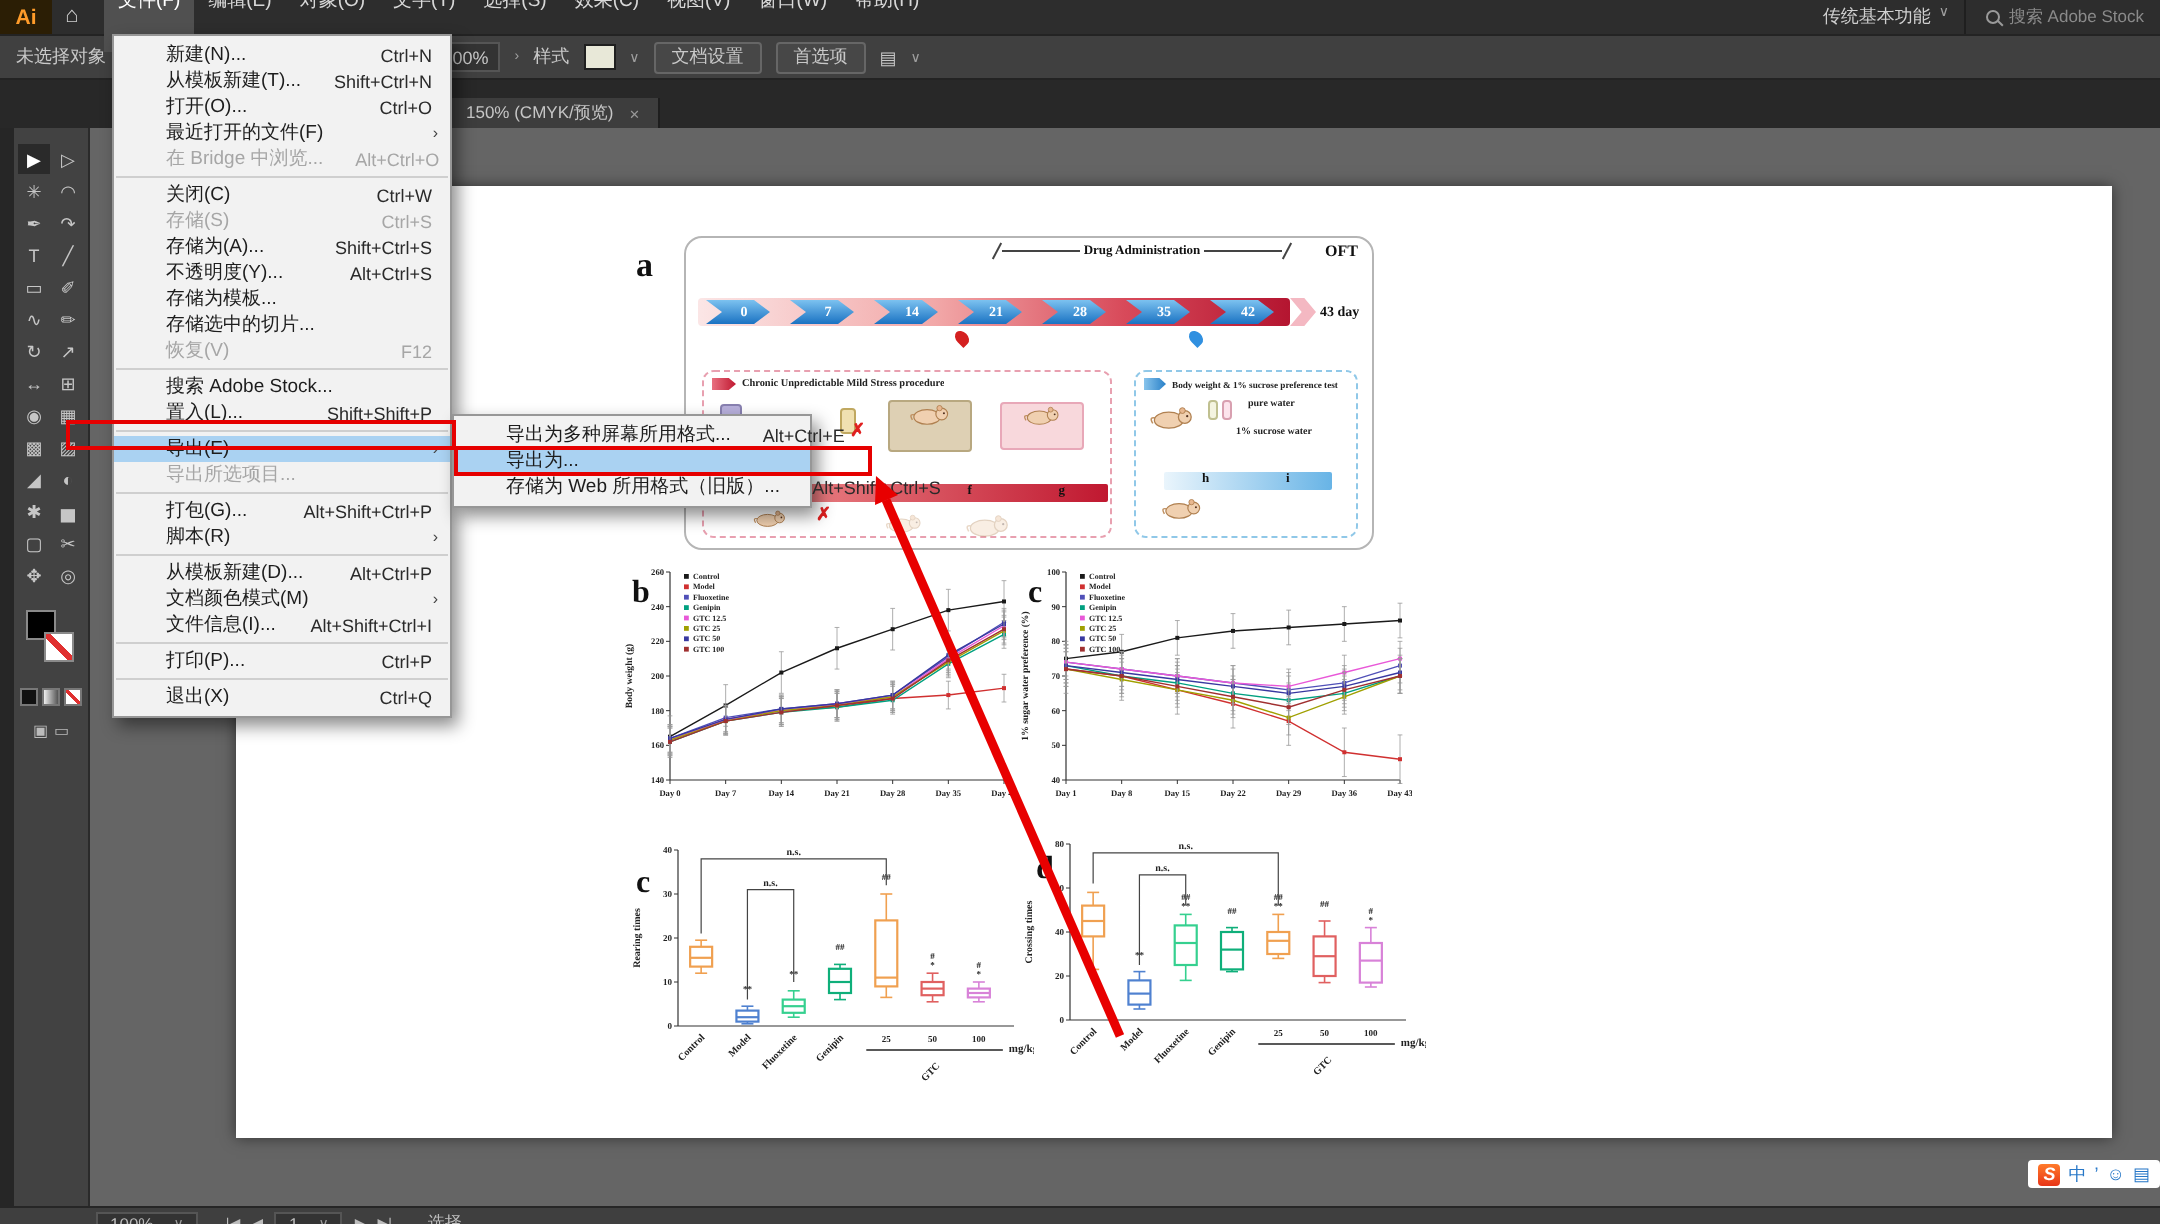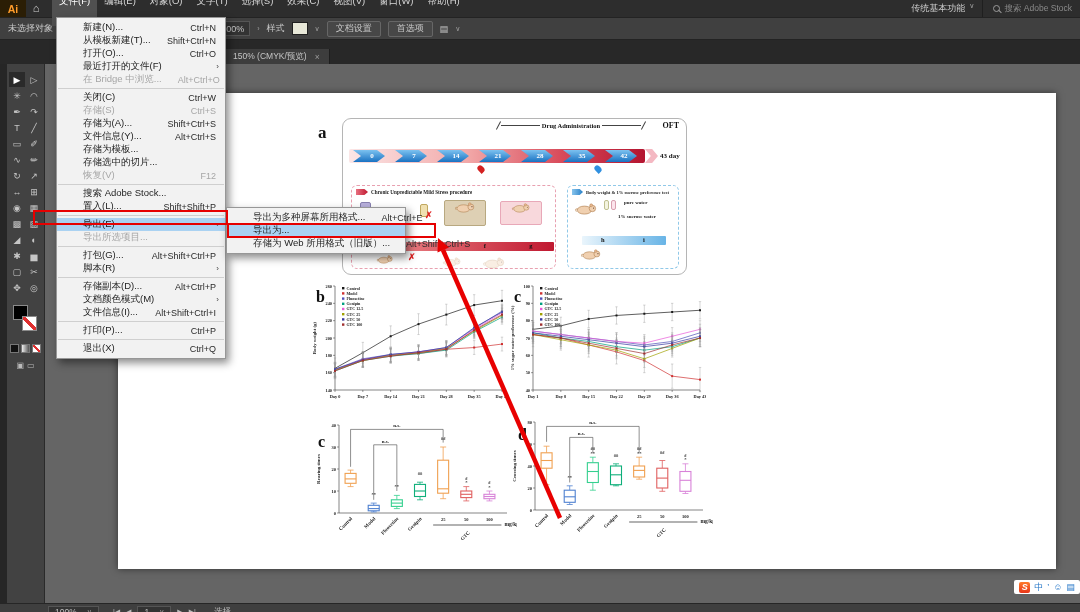--- a/index.html
+++ b/index.html
@@ -1118,21 +1118,21 @@
     </div>
     <div class="mi disabled">
       <span>存储(S)</span>
       <span class="sc">Ctrl+S</span>
     </div>
     <div class="mi">
       <span>存储为(A)...</span>
       <span class="sc">Shift+Ctrl+S</span>
     </div>
     <div class="mi">
-      <span>文件信息(Y)...</span>
+      <span>不透明度(Y)...</span>
       <span class="sc">Alt+Ctrl+S</span>
     </div>
     <div class="mi">
       <span>存储为模板...</span>
     </div>
     <div class="mi">
       <span>存储选中的切片...</span>
     </div>
     <div class="mi disabled">
       <span>恢复(V)</span>
@@ -1158,21 +1158,21 @@
     <div class="mi">
       <span>打包(G)...</span>
       <span class="sc">Alt+Shift+Ctrl+P</span>
     </div>
     <div class="mi">
       <span>脚本(R)</span>
       <span class="subarrow">›</span>
     </div>
     <div class="msep"></div>
     <div class="mi">
-      <span>存储副本(D)...</span>
+      <span>从模板新建(D)...</span>
       <span class="sc">Alt+Ctrl+P</span>
     </div>
     <div class="mi">
       <span>文档颜色模式(M)</span>
       <span class="subarrow">›</span>
     </div>
     <div class="mi">
       <span>文件信息(I)...</span>
       <span class="sc">Alt+Shift+Ctrl+I</span>
     </div>

